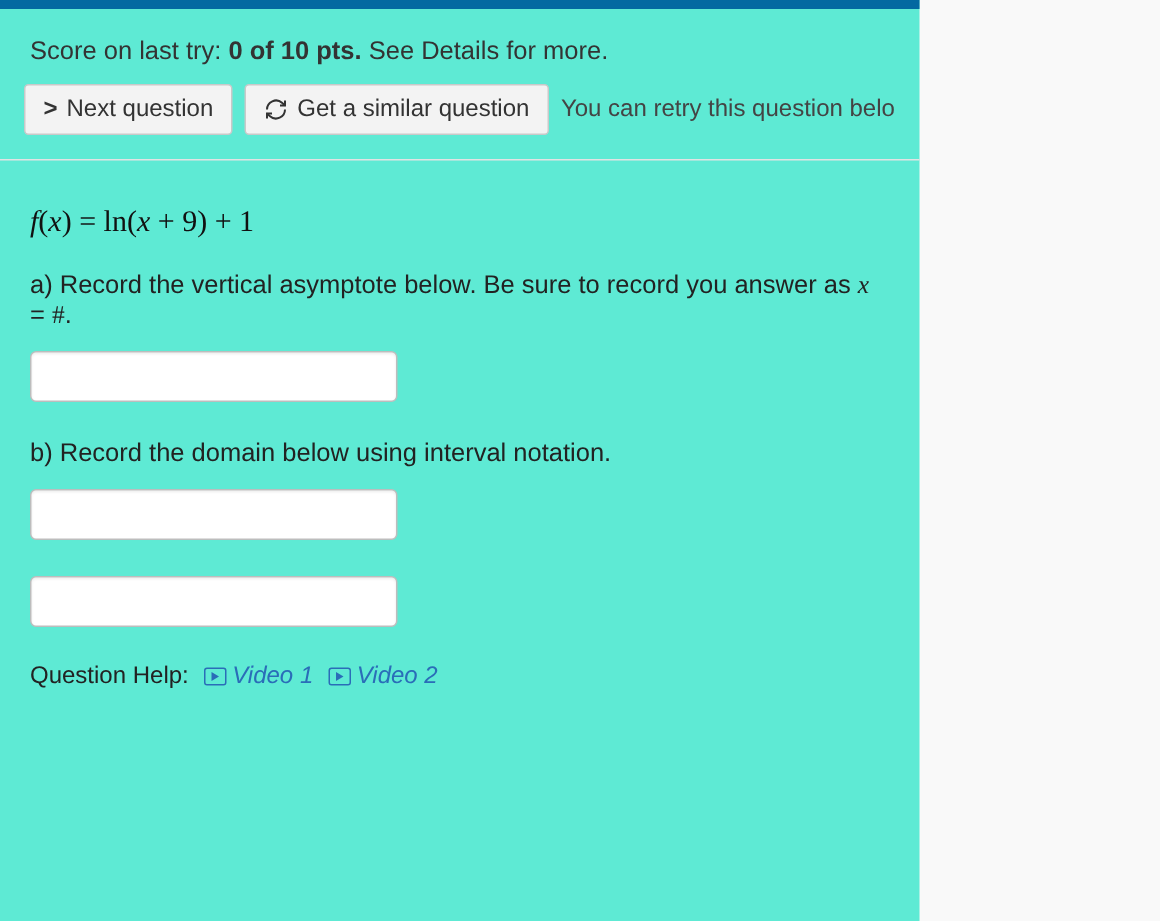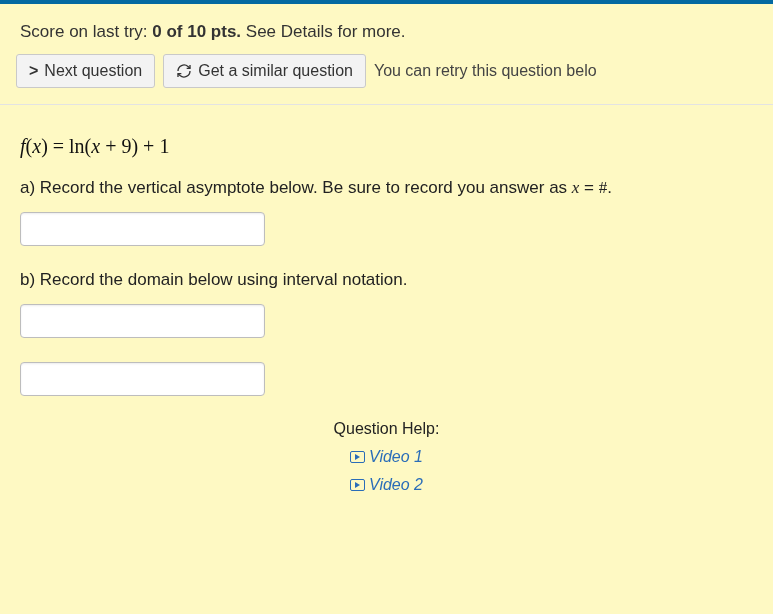--- a/index.html
+++ b/index.html
@@ -5,24 +5,24 @@
   * { box-sizing: border-box; margin: 0; padding: 0; }
   html, body {
     width: 773px;
     height: 614px;
     overflow: hidden;
     font-family: Arial, Helvetica, sans-serif;
     background: #f9f9f9;
     color: #222;
   }
   .frame {
-    width: 773px;
+    width: 613px;
     height: 614px;
-    background: #fef9c3;
-    border-top: 4px solid #0369a1;
+    background: #5eead4;
+    border-top: 6px solid #0369a1;
     position: relative;
   }
   .score-bar {
     padding: 18px 20px 12px 20px;
     font-size: 17px;
     color: #333;
   }
   .score-bar .zero { font-weight: bold; }
   .btn-row {
     padding: 0 16px 16px 16px;
@@ -84,21 +84,20 @@
     margin-bottom: 24px;
     display: block;
   }
   .help-row {
     font-size: 16px;
     color: #222;
     display: flex;
     align-items: center;
     gap: 10px;
     margin-top: 2px;
-    flex-direction: column;
   }
   .help-link {
     color: #2a6db8;
     text-decoration: none;
     display: inline-flex;
     align-items: center;
     gap: 4px;
     cursor: pointer;
     font-style: italic;
   }

